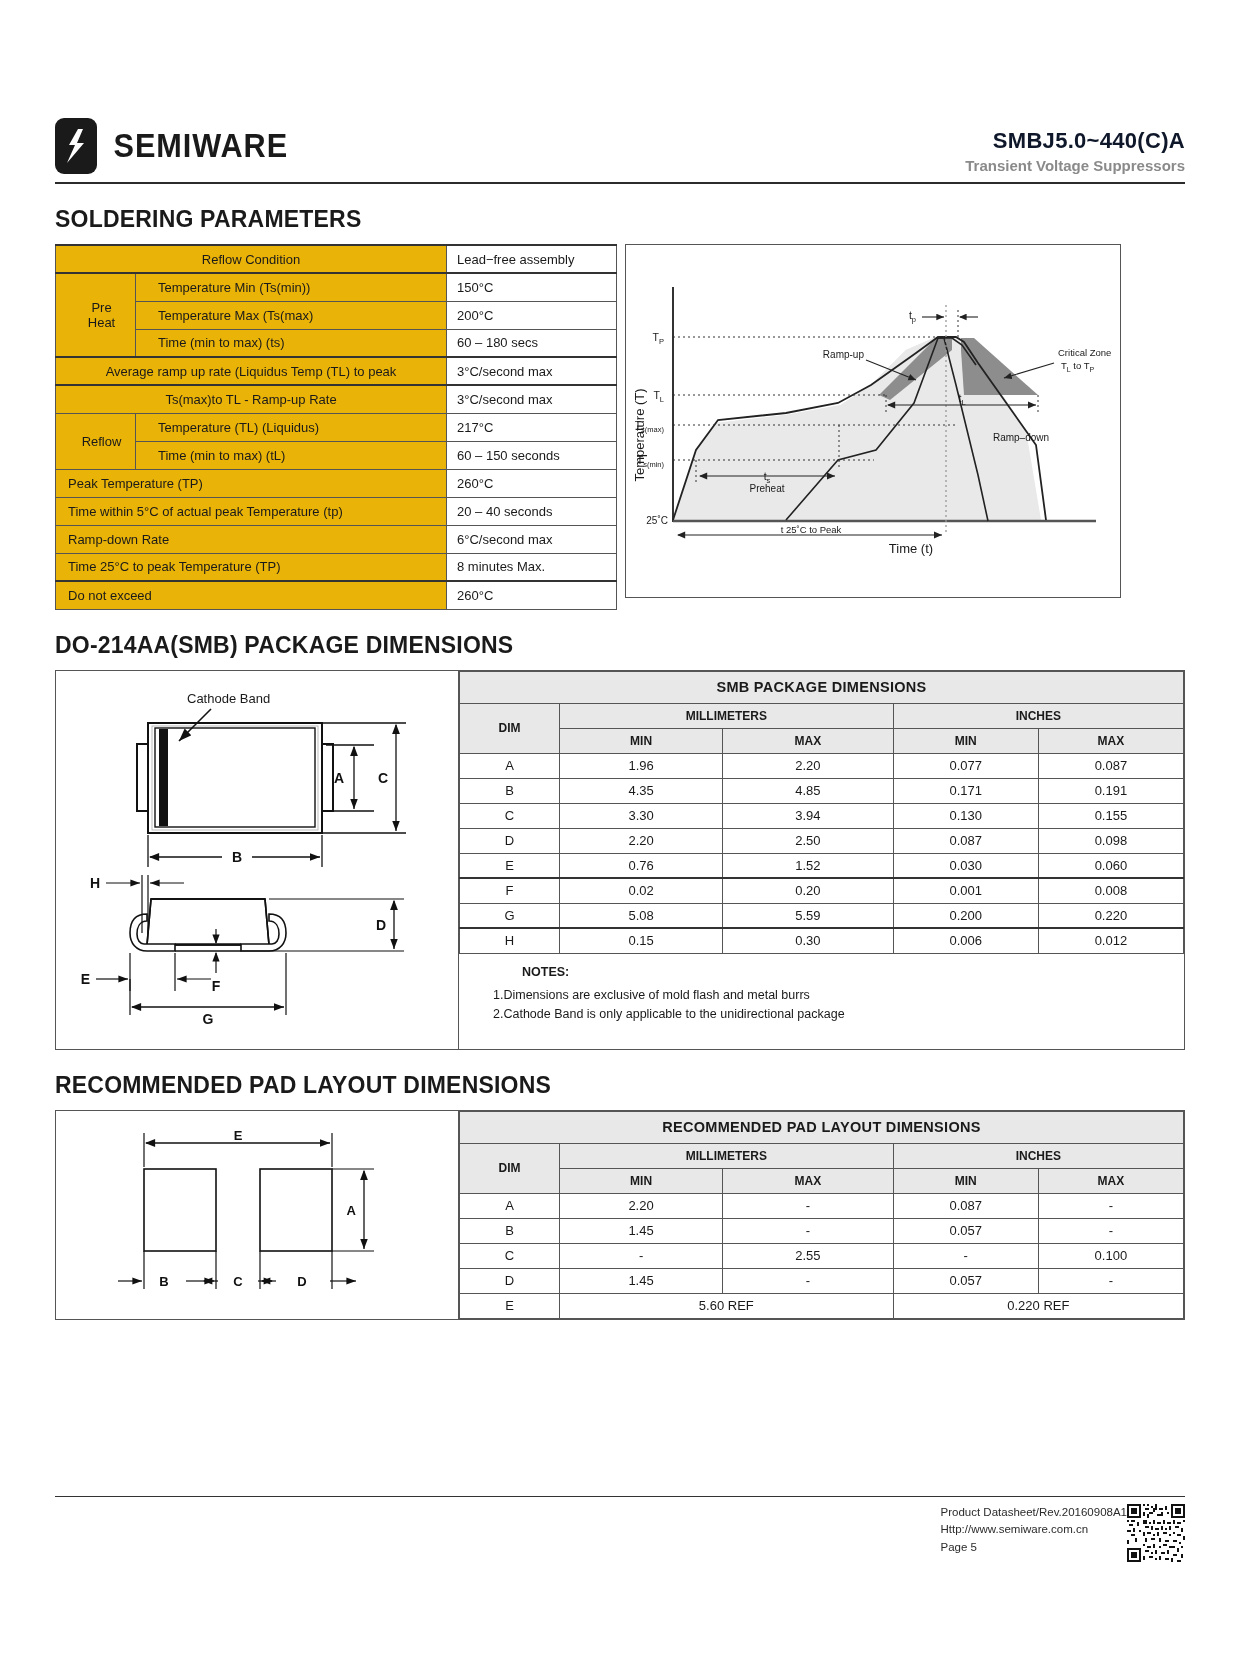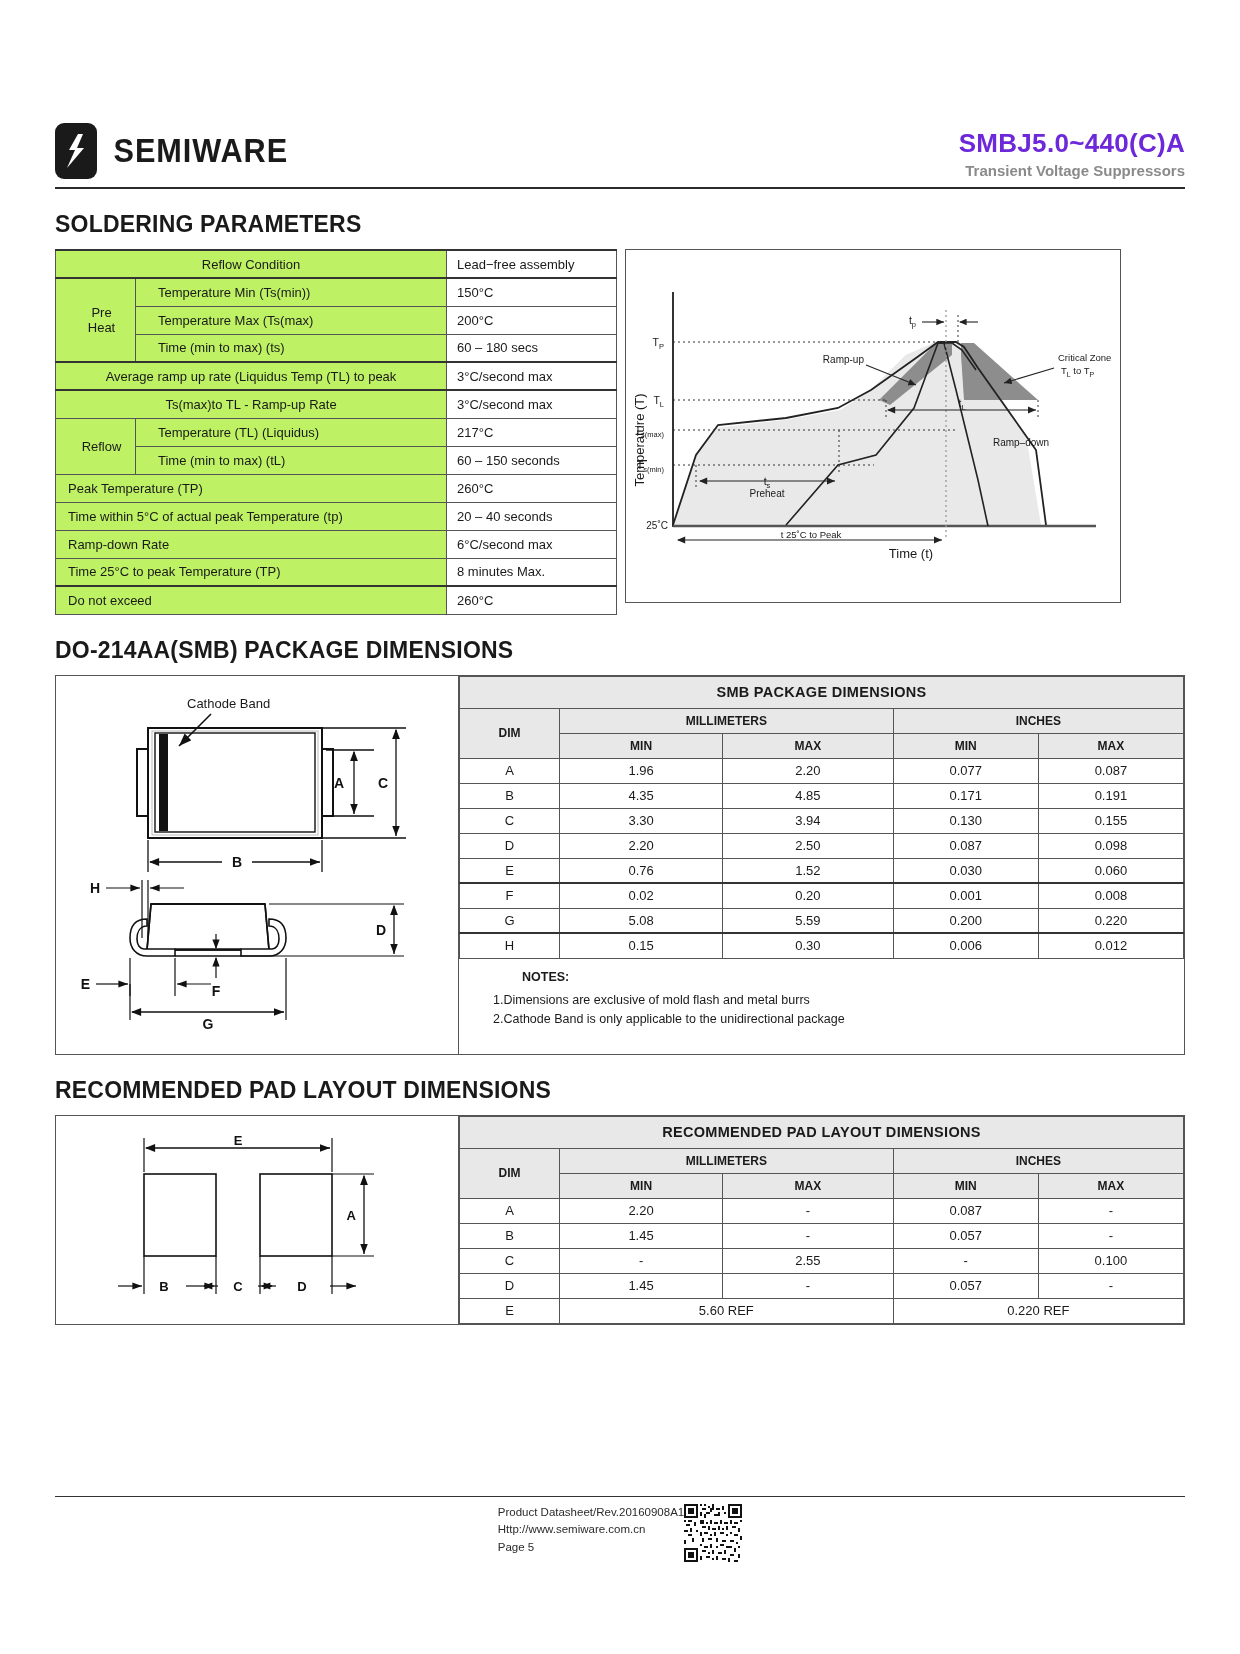--- a/index.html
+++ b/index.html
@@ -15,33 +15,33 @@
 
   
   .header { display:flex; align-items:flex-end; justify-content:space-between; padding-top:88px;gap:46px; }
   .logo-wrap { display:flex; align-items:center; gap:10px; }
   .logo-mark {
     width:42px; height:56px; background:#1a1a1a; border-radius:9px;
     display:flex; align-items:center; justify-content:center;
   }
   .logo-text { font-size:33px; font-weight:bold; letter-spacing:1px; color:#1a1a1a; font-family:"Liberation Sans", sans-serif; transform:scaleX(0.93); }
   .header-right { text-align:right; }
-  .part-number { font-size:26px; font-weight:bold; color:#6d28d9; letter-spacing:.3px;margin-top:40px; }
+  .part-number { font-size:22px; font-weight:bold; color:#0f172a; letter-spacing:.3px;margin-top:40px; }
   .part-sub { font-size:15px; font-weight:bold; color:#8a8a8a; margin-top:3px; }
   .header-rule { border-top:2px solid #2b2b2b; margin-top:8px; }
 
   
   .section-title { font-size:23px; font-weight:bold; color:#1a1a1a; margin:22px 0 11px 0; letter-spacing:.2px; }
 
   
   .solder-row { display:flex; align-items:flex-start; gap:8px; }
   table.solder { border-collapse:collapse; width:562px; font-size:13px; }
   table.solder td {
     border:1px solid #555; padding:5px 8px; height:28px; vertical-align:middle;
-    background:#bef264; color:#1a1a1a;
+    background:#eab308; color:#1a1a1a;
   }
   table.solder td.val { background:#fff; width:170px; padding-left:10px; }
   table.solder td.ctr { text-align:center; }
   table.solder td.lbl-left { padding-left:12px; }
   table.solder td.grp { text-align:center; width:80px;padding-left:20px; }
   table.solder td.sub { padding-left:22px; }
   .thick-top { border-top:2px solid #333 !important; }
   .thick-bot { border-bottom:2px solid #333 !important; }
 
   .chart-box { width:496px; height:354px; border:1px solid #555; position:relative; background:#fff; }
@@ -58,21 +58,21 @@
   .notes { padding:11px 0 12px 18px; font-size:12.5px; background:#fff; }
   .notes-head { font-weight:bold; font-size:12.5px; margin-bottom:7px;padding-left:45px; }
   .notes-item { padding-left:16px; line-height:1.55; }
 
   
   .pad-draw { width:404px; border:1px solid #555; position:relative; background:#fff; }
 
   
   .footer { position:absolute; left:55px; right:55px; bottom:92px; }
   .footer-rule { border-top:1.5px solid #333; }
-  .footer-inner { display:flex; justify-content:center; align-items:flex-start; padding-top:7px; }
+  .footer-inner { display:flex; justify-content:flex-end; align-items:flex-start; padding-top:7px; }
   .footer-text { font-size:11.5px; line-height:1.5; color:#2b2b2b; }
   .qr { width:58px; height:58px; }
 
   svg { display:block; }
   .lbl { font-family:"Liberation Sans", sans-serif; }
 </style>
 </head>
 <body>
 
 <div class="page">

